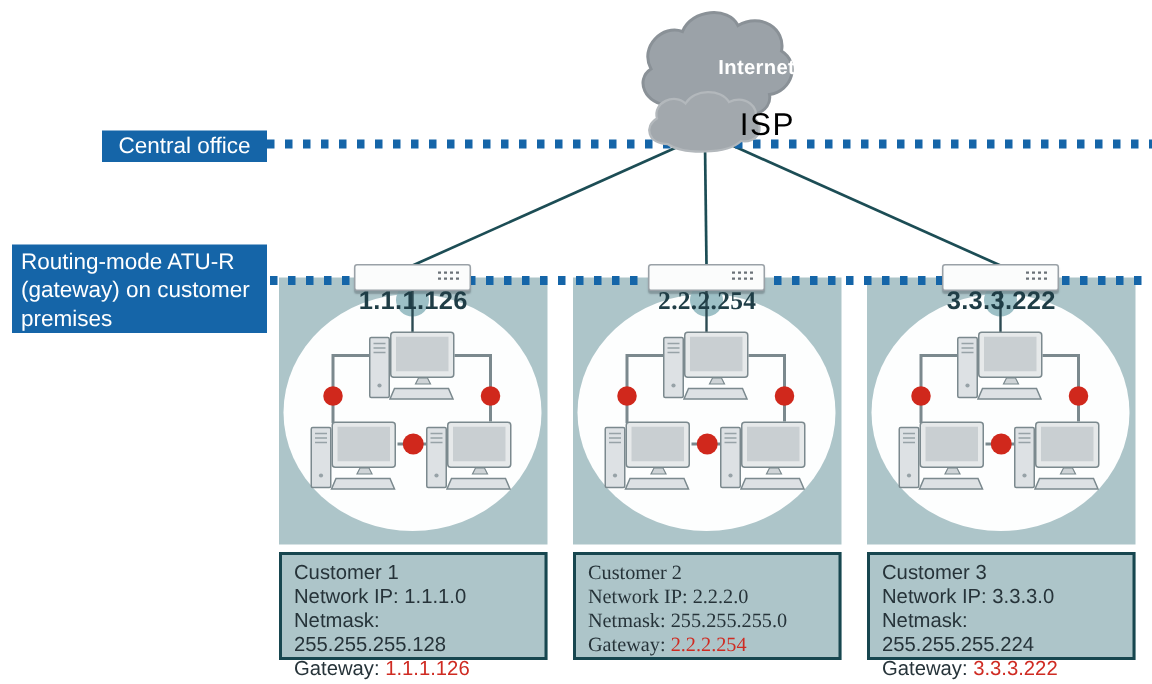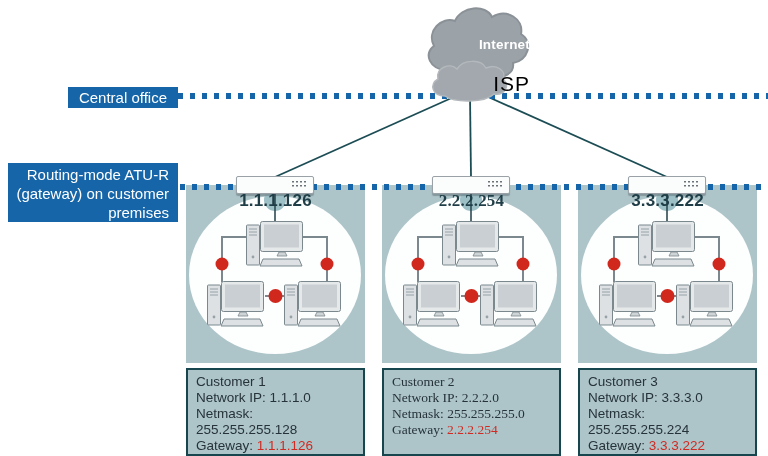--- a/index.html
+++ b/index.html
@@ -12,36 +12,36 @@
   .dotted-over{z-index:3;}
   
   .cloud-wrap{position:absolute;left:418px;top:4px;width:112px;height:100px;z-index:5;}
   .cloud-wrap svg{position:absolute;left:0;top:0;}
   .cloud-text{position:absolute;width:100%;text-align:right;}
   .cloud-text.internet{top:33px;color:#ffffff;font-size:13.5px;font-weight:bold;letter-spacing:.2px;}
   .cloud-text.isp{top:68px;color:#000000;font-size:21px;letter-spacing:1px;}
   
   .blue-label{position:absolute;background:#1565a8;color:#ffffff;z-index:4;box-sizing:border-box;}
   .blue-label.central{left:68px;top:87px;width:110px;height:21px;font-size:15px;line-height:21px;text-align:center;}
-  .blue-label.routing{left:8px;top:163px;width:170px;height:59px;font-size:15px;line-height:19px;text-align:right;padding:2px 9px 0 6px;}
+  .blue-label.routing{left:8px;top:163px;width:170px;height:59px;font-size:15px;line-height:19px;padding:2px 9px 0 6px;}
   
   .column{position:absolute;top:185px;width:179px;}
   .col-0{left:186px;} .col-1{left:382px;font-family:Liberation Serif, serif;} .col-2{left:578px;}
   .lanbox{position:relative;width:179px;height:178px;background:#adc5c9;}
   .lanbox svg{position:absolute;left:0;top:0;}
   .modem{position:absolute;top:-9px;left:50px;width:78px;height:18px;background:#fbfcfc;
          border:1.5px solid #9aa1a7;border-radius:2px;z-index:4;box-sizing:border-box;
          box-shadow:0 1.5px 1px rgba(60,70,75,.35);}
   .modem .vents{position:absolute;right:6px;top:4px;width:15px;height:6px;
     background:
       repeating-linear-gradient(90deg,#6b7278 0 2px,rgba(0,0,0,0) 2px 4px) 0 0/15px 1.5px no-repeat,
       repeating-linear-gradient(90deg,#6b7278 0 2px,rgba(0,0,0,0) 2px 4px) 0 4px/15px 1.5px no-repeat;}
   .gw-label{position:absolute;top:6px;left:0;width:100%;text-align:center;z-index:4;
             font-size:17px;font-weight:bold;color:#1f3d46;letter-spacing:.2px;}
-  .info{position:relative;margin-top:5px;width:179px;height:88px;box-sizing:border-box;
+  .info{position:relative;margin-top:5px;width:179px;height:72px;box-sizing:border-box;
         background:#adc5c9;border:2px solid #17464f;padding:4px 8px;
         font-size:13.5px;line-height:16px;color:#263339;}
   .info .red{color:#cf2b22;}
 </style>
 </head>
 <body>
 
 <svg width="0" height="0" style="position:absolute" aria-hidden="true">
   <defs>
     <g id="pc">

